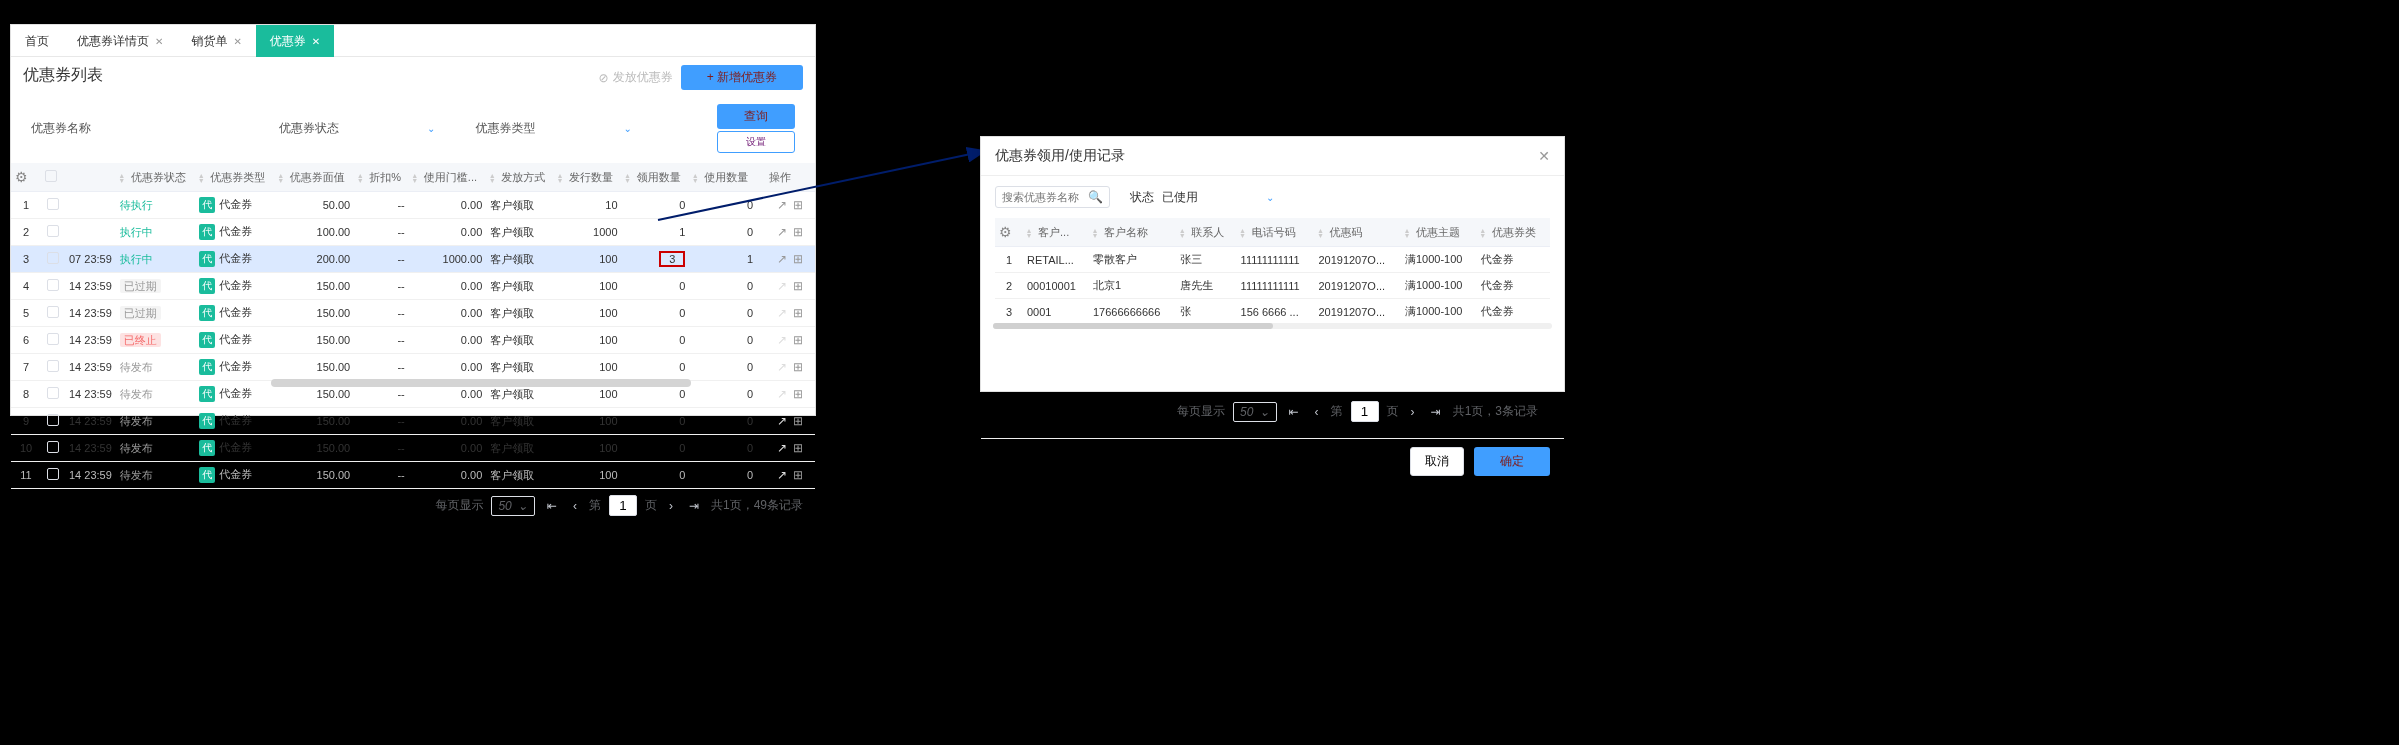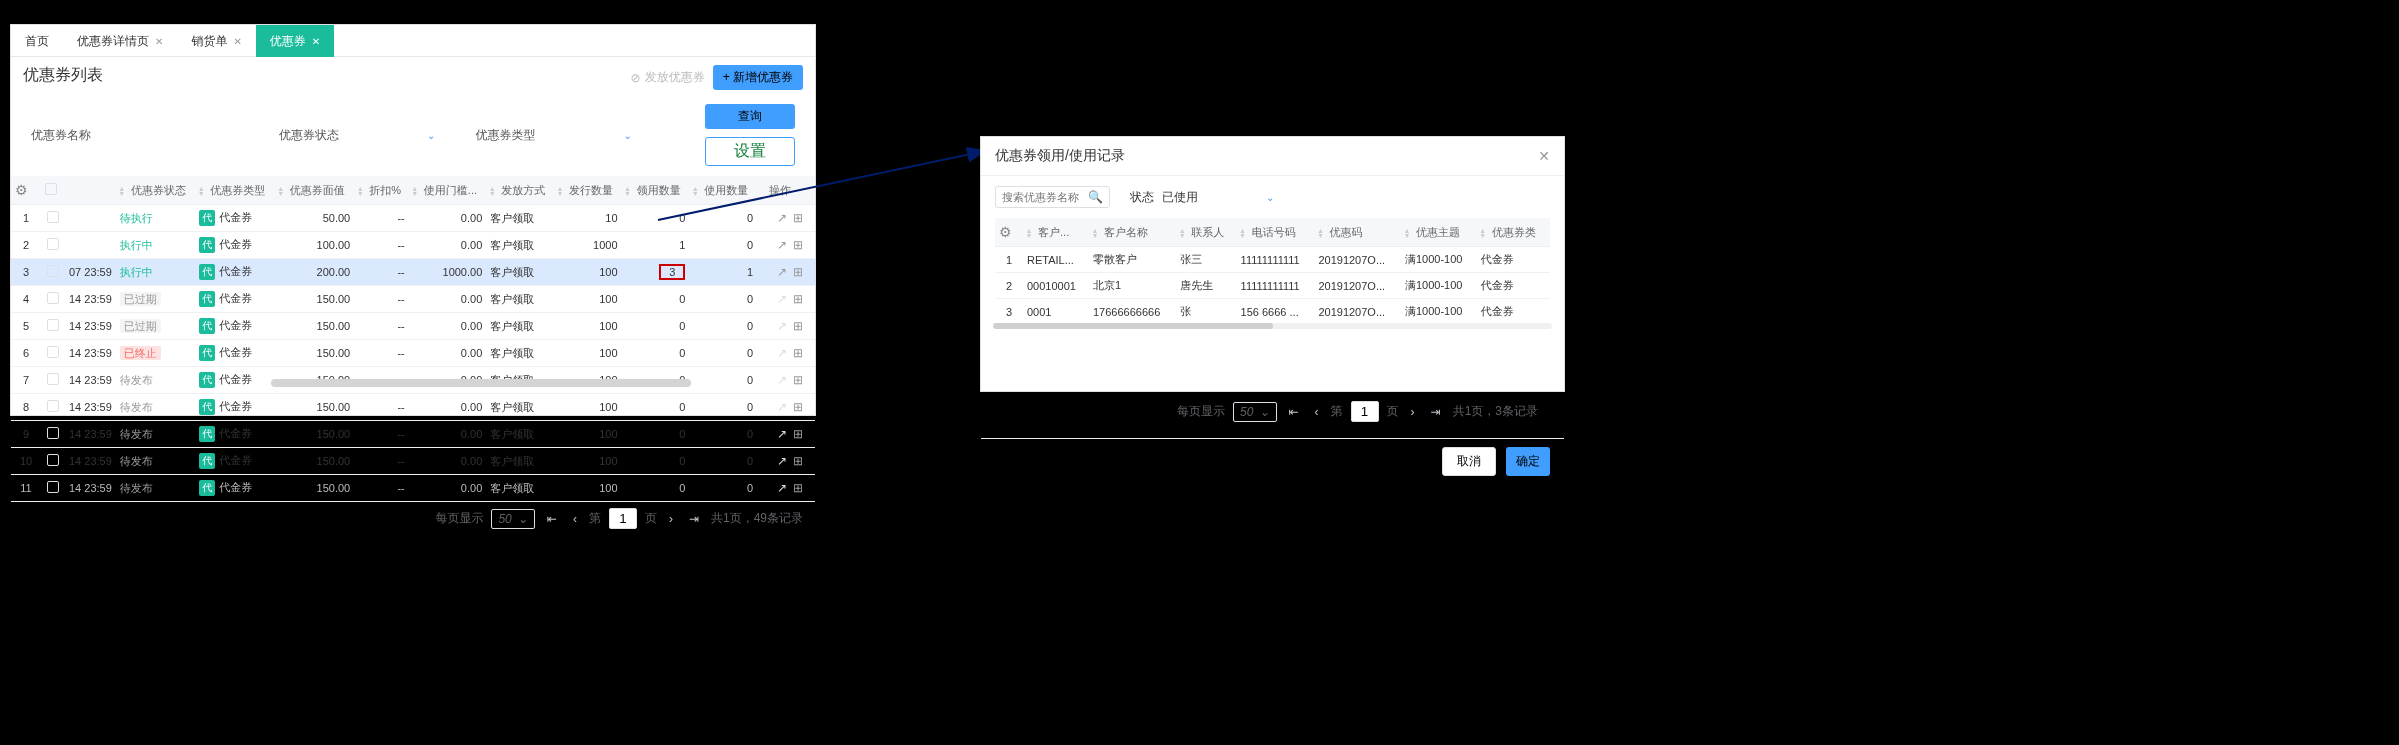--- a/index.html
+++ b/index.html
@@ -8,30 +8,30 @@
 .panel-right { position: absolute; left: 980px; top: 136px; width: 585px; height: 256px; background: #fff; border: 1px solid #e0e0e0; box-shadow: 0 2px 8px rgba(0,0,0,0.15); }
 .tabs { display: flex; height: 32px; border-bottom: 1px solid #e8e8e8; align-items: center; }
 .tab { padding: 0 14px; height: 32px; line-height: 32px; font-size: 12px; color: #333; cursor: pointer; position: relative; }
 .tab.active { background: #1abc9c; color: #fff; }
 .tab .close { margin-left: 6px; color: #999; font-size: 10px; }
 .tab.active .close { color: #fff; }
 .titlebar { display: flex; align-items: flex-start; justify-content: space-between; padding: 8px 12px; }
 .page-title { font-size: 16px; font-weight: 500; }
 .titlebar .actions { display: flex; gap: 8px; align-items: center; }
 .btn-ghost { color: #bbb; font-size: 12px; display: inline-flex; align-items: center; gap: 4px; cursor: default; }
-.btn-primary { background: #409eff; color: #000000; padding: 4px 10px; border-radius: 3px; font-size: 12px; cursor: pointer; border: none; }
-.btn-outline { background: #fff; color: #15803d; border: 1px solid #409eff; padding: 3px 28px; border-radius: 3px; font-size: 16px; cursor: pointer; }
+.btn-primary { background: #409eff; color: #7f1d1d; padding: 4px 26px; border-radius: 3px; font-size: 12px; cursor: pointer; border: none; }
+.btn-outline { background: #fff; color: #701a75; border: 1px solid #409eff; padding: 3px 28px; border-radius: 3px; font-size: 10px; cursor: pointer; }
 .btn-default { background: #fff; border: 1px solid #dcdfe6; padding: 5px 14px; border-radius: 3px; font-size: 12px; cursor: pointer; }
 .filters { display: flex; gap: 40px; padding: 6px 20px 10px 20px; align-items: center; }
 .filter-group { display: flex; align-items: center; gap: 8px; }
 .filter-group label { color: #555; font-size: 12px; }
 .filter-input { border: none; border-bottom: 1px solid transparent; width: 140px; font-size: 12px; }
 .filter-select { display: inline-flex; align-items: center; gap: 80px; color: #555; cursor: pointer; }
 .chevron { color: #409eff; font-size: 10px; }
-.btn-col { display: flex; flex-direction: column; gap: 8px; margin-left: auto; }
+.btn-col { display: flex; flex-direction: column; gap: 2px; margin-left: auto; }
 .table { width: 100%; border-collapse: collapse; }
 .table th { background: #f5f7fa; font-weight: 400; color: #666; font-size: 11px; padding: 6px 4px; border-bottom: 1px solid #ebeef5; text-align: left; white-space: nowrap; }
 .table td { padding: 5px 4px; border-bottom: 1px solid #f0f0f0; font-size: 11px; color: #333; white-space: nowrap; }
 .table tr.highlight { background: #dbe9ff; }
 .table tr.dim td { color: #bbb; }
 .sort-icons { color: #ccc; font-size: 8px; display: inline-block; width: 8px; line-height: 5px; vertical-align: middle; }
 .num { text-align: right; }
 .center { text-align: center; }
 .checkbox { width: 12px; height: 12px; border: 1px solid #dcdfe6; display: inline-block; border-radius: 2px; }
 .gear { color: #888; font-size: 14px; }

